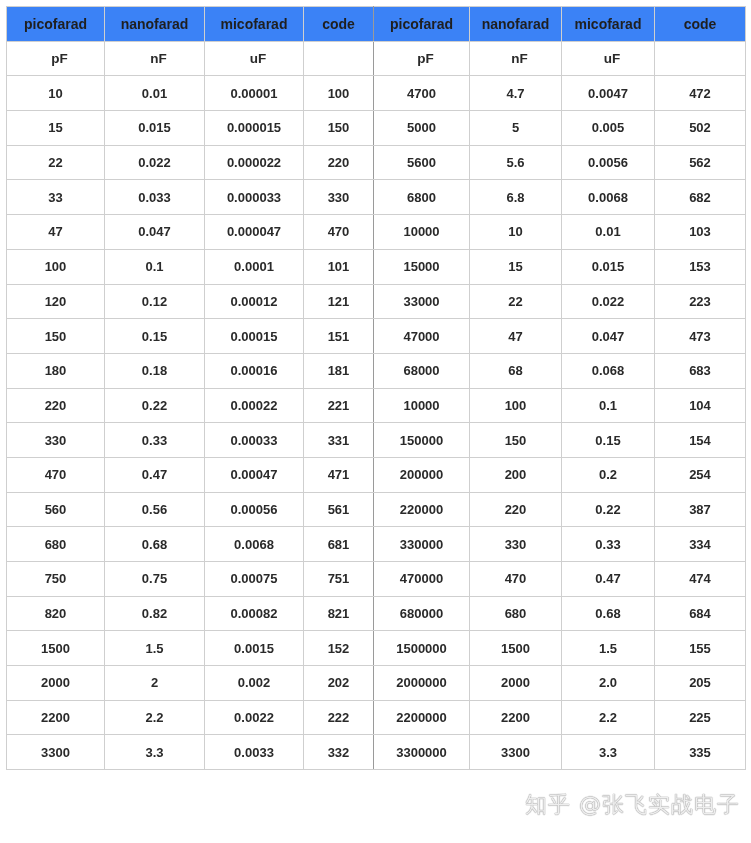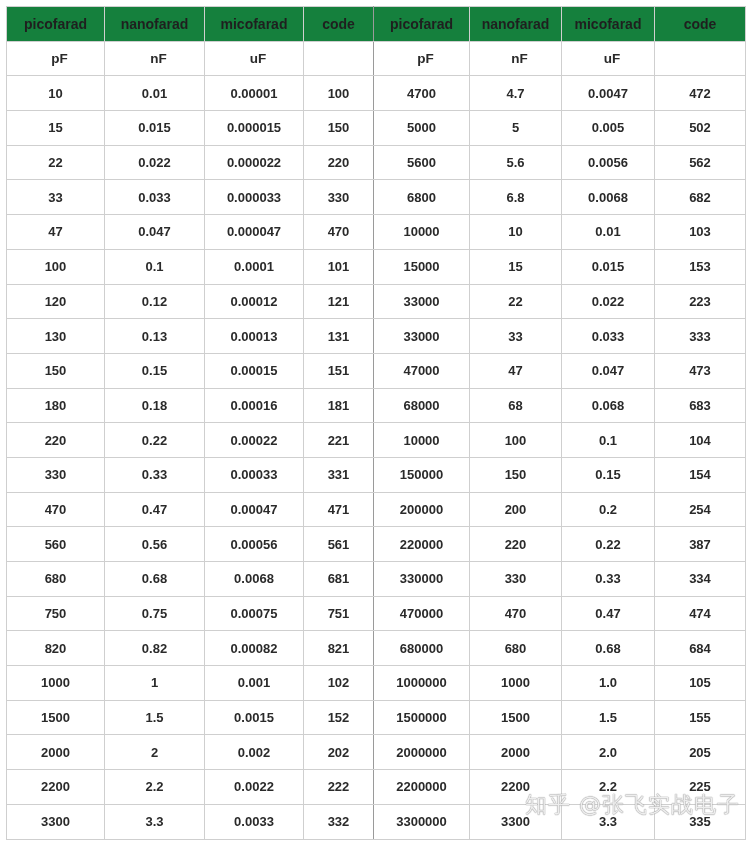--- a/index.html
+++ b/index.html
@@ -13,21 +13,21 @@
     color: #2a2a2a;
     border: 1.5px solid #9a9a9a;
   }
   td, th {
     border: 1px solid #cfcfcf;
     text-align: center;
     vertical-align: middle;
     height: 33.7px;
     padding: 0;
   }
-  th { background: #15803d; font-size: 14px; color: #1f1f1f; }
+  th { background: #3b82f6; font-size: 14px; color: #1f1f1f; }
   tr.units td { font-size: 13.5px; padding-left: 8px; }
   col.c0 { width: 98px; } col.c1 { width: 100px; } col.c2 { width: 99px; } col.c3 { width: 70px; }
   col.c4 { width: 96px; } col.c5 { width: 92px; } col.c6 { width: 93px; } col.c7 { width: 91px; }
   td.sep, th.sep { border-right: 1.5px solid #9a9a9a; }
   .watermark {
     position: absolute; left: 525px; top: 790px;
     font-family: "DejaVu Sans", sans-serif;
     font-size: 22px; color: rgba(255,255,255,0.85);
     text-shadow: 0 0 1px #888, 0 0 1px #888;
     letter-spacing: 1px; white-space: nowrap;
@@ -135,30 +135,20 @@
           <td>120</td>
           <td>0.12</td>
           <td>0.00012</td>
           <td class="sep">121</td>
           <td>33000</td>
           <td>22</td>
           <td>0.022</td>
           <td>223</td>
         </tr>
         <tr>
-          <td>130</td>
-          <td>0.13</td>
-          <td>0.00013</td>
-          <td class="sep">131</td>
-          <td>33000</td>
-          <td>33</td>
-          <td>0.033</td>
-          <td>333</td>
-        </tr>
-        <tr>
           <td>150</td>
           <td>0.15</td>
           <td>0.00015</td>
           <td class="sep">151</td>
           <td>47000</td>
           <td>47</td>
           <td>0.047</td>
           <td>473</td>
         </tr>
         <tr>
@@ -235,30 +225,20 @@
           <td>820</td>
           <td>0.82</td>
           <td>0.00082</td>
           <td class="sep">821</td>
           <td>680000</td>
           <td>680</td>
           <td>0.68</td>
           <td>684</td>
         </tr>
         <tr>
-          <td>1000</td>
-          <td>1</td>
-          <td>0.001</td>
-          <td class="sep">102</td>
-          <td>1000000</td>
-          <td>1000</td>
-          <td>1.0</td>
-          <td>105</td>
-        </tr>
-        <tr>
           <td>1500</td>
           <td>1.5</td>
           <td>0.0015</td>
           <td class="sep">152</td>
           <td>1500000</td>
           <td>1500</td>
           <td>1.5</td>
           <td>155</td>
         </tr>
         <tr>

